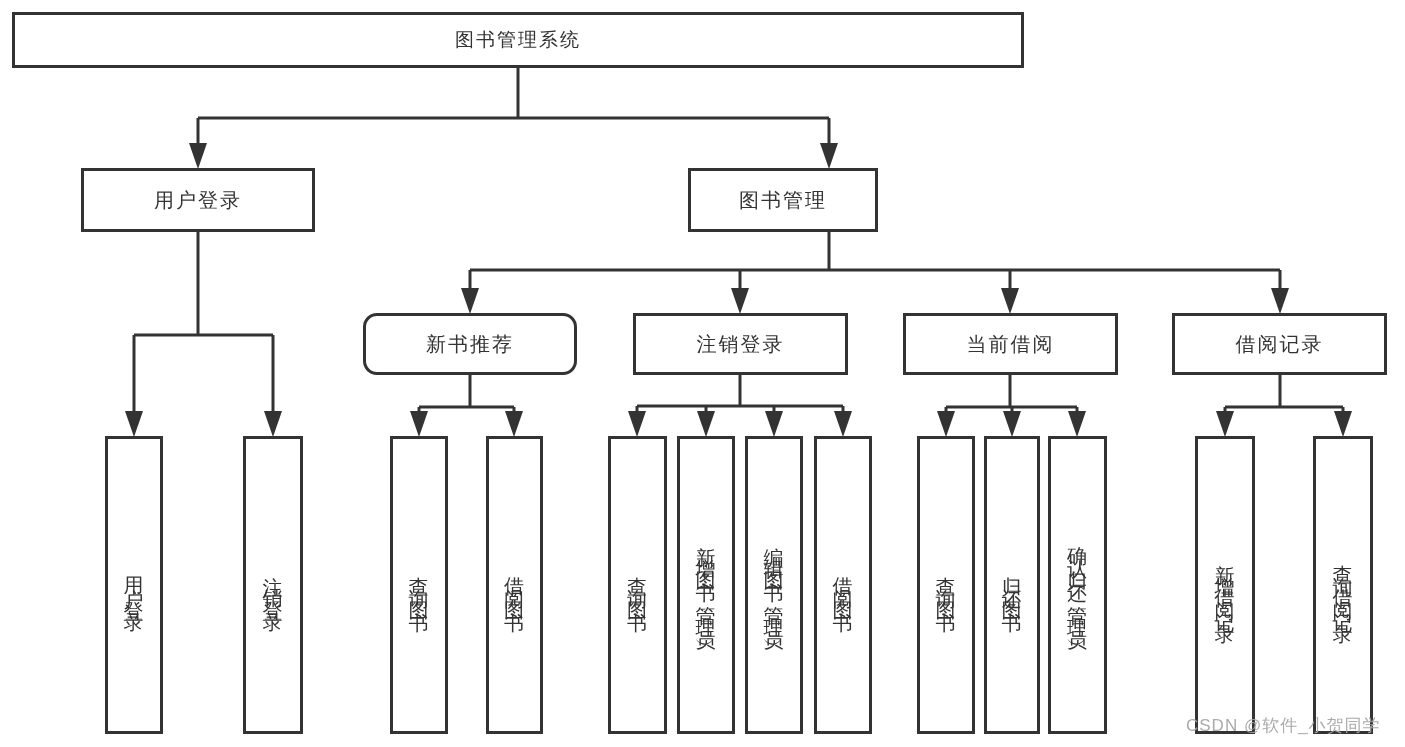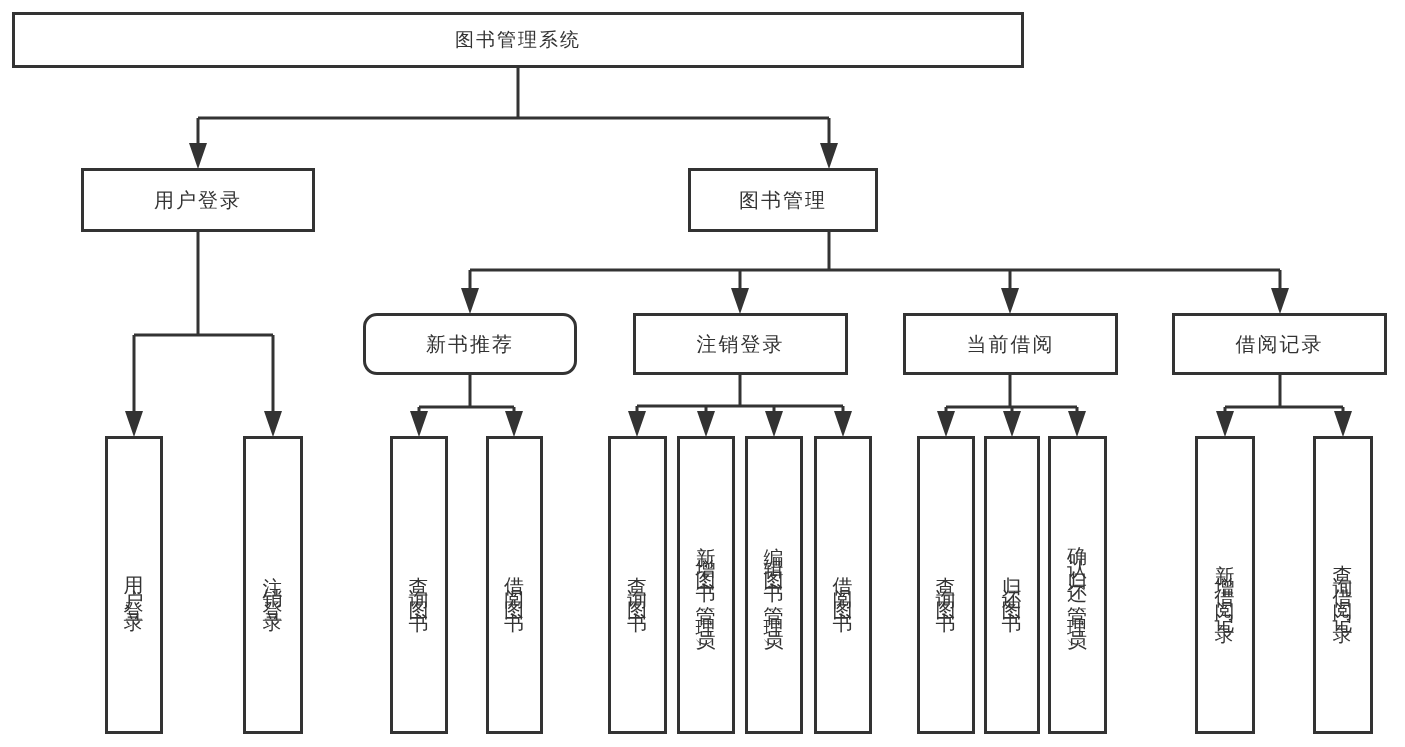--- a/index.html
+++ b/index.html
@@ -179,14 +179,15 @@
   <div class="node leaf" style="left:1048px; width:59px;">
     <span class="vtext">确认归还（管理员）</span>
   </div>
   <div class="node leaf" style="left:1195px; width:60px;">
     <span class="vtext">新增借阅记录</span>
   </div>
   <div class="node leaf" style="left:1313px; width:60px;">
     <span class="vtext">查询借阅记录</span>
   </div>
 
+  <div class="watermark">CSDN @软件_小贺同学</div>
 
 </div>
 
 </body></html>

